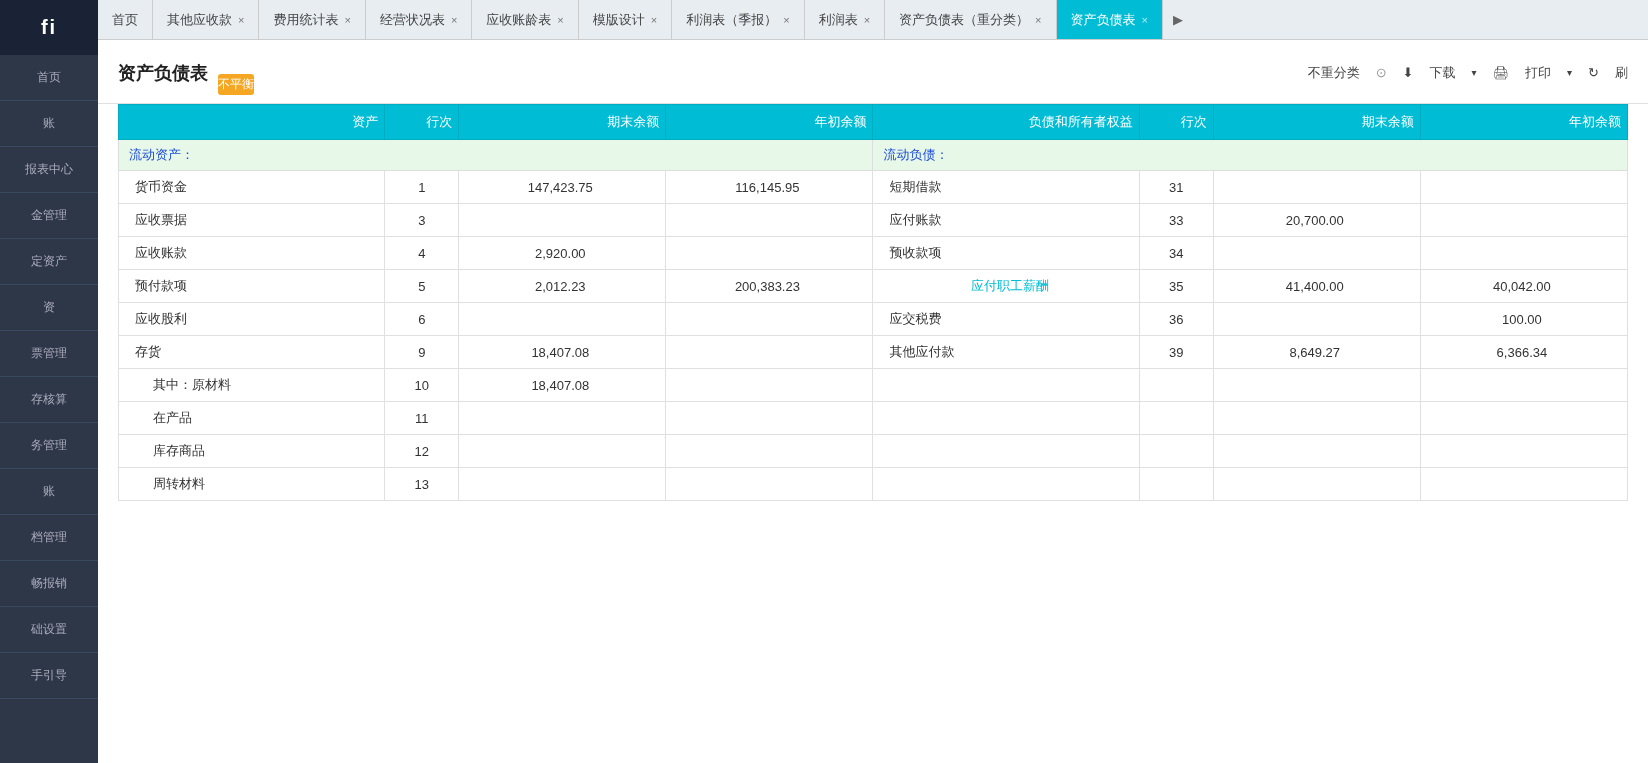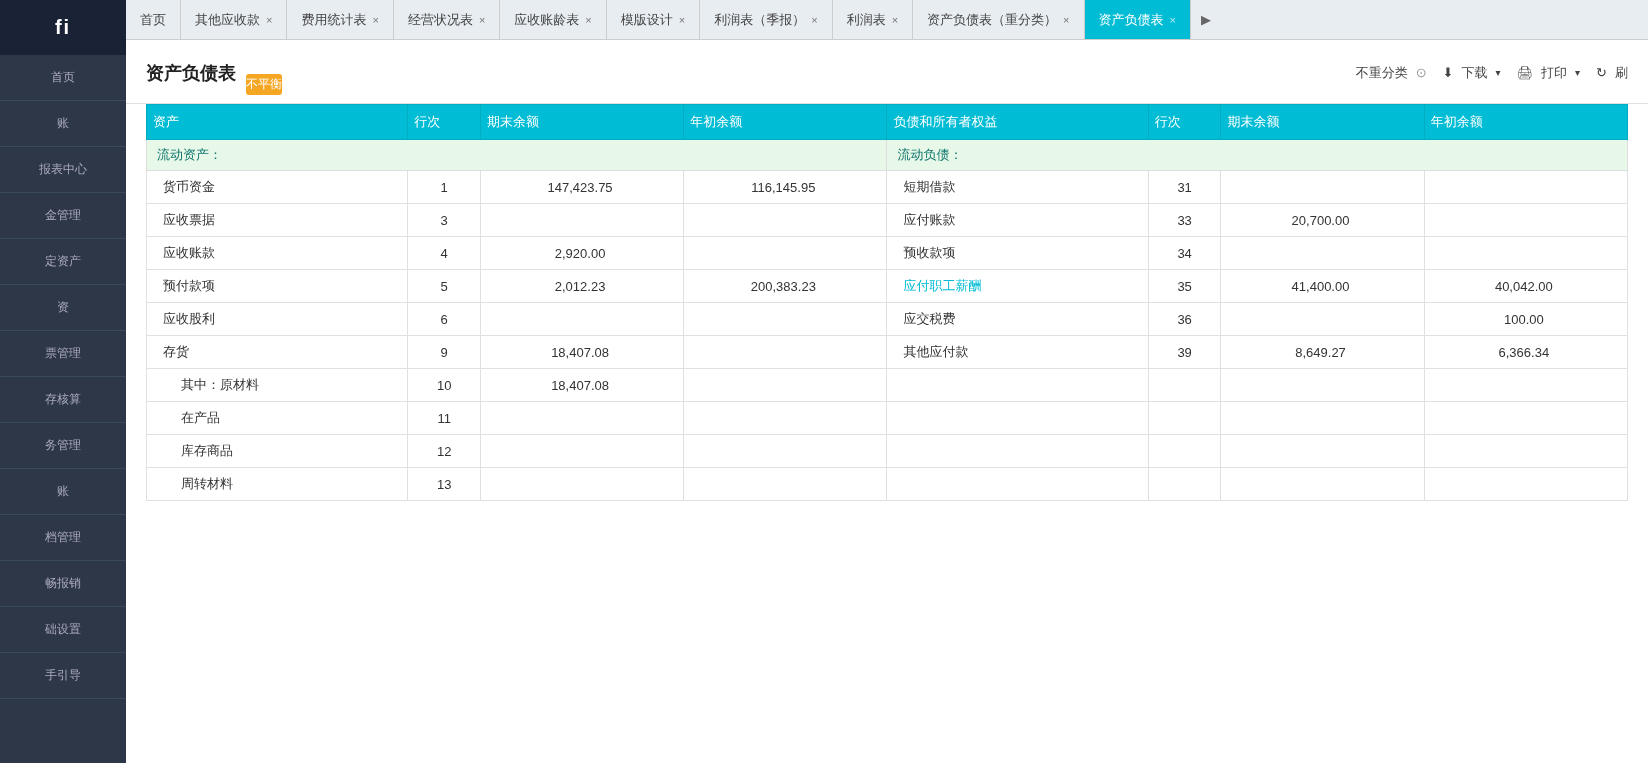--- a/index.html
+++ b/index.html
@@ -1,20 +1,20 @@
 <!DOCTYPE html>
 <html><head>
   <meta charset="utf-8">
   <style>
     * { box-sizing: border-box; margin: 0; padding: 0; }
     body { font-family: "Microsoft YaHei", "PingFang SC", sans-serif; font-size: 13px; background: #f5f5f5; display: flex; height: 763px; overflow: hidden; }
 
     
     .sidebar {
-      width: 126px;
+      width: 98px;
       background: #2d3748;
       color: #ccc;
       display: flex;
       flex-direction: column;
       flex-shrink: 0;
       height: 100%;
       overflow-y: auto;
     }
     .sidebar-logo {
       background: #1a2236;
@@ -107,21 +107,21 @@
     .header-actions {
       display: flex;
       align-items: center;
       gap: 16px;
       font-size: 13px;
       color: #444;
     }
     .header-action-item {
       display: flex;
       align-items: center;
-      gap: 8px;
+      gap: 16px;
       cursor: pointer;
     }
 
     
     .table-container {
       flex: 1;
       overflow-y: auto;
       background: #fff;
       padding: 0 20px 20px 20px;
     }
@@ -129,31 +129,31 @@
     table {
       width: 100%;
       border-collapse: collapse;
       font-size: 13px;
     }
 
     
     thead tr th {
       background: #00bcd4;
       color: #fff;
-      text-align: left;
+      text-align: right;
       padding: 8px 6px;
       font-weight: normal;
       border: 1px solid #00acc1;
     }
 
     
     .section-row td {
       background: #e8f8e8;
       padding: 6px 10px;
-      color: #0f766e;
+      color: #1d4ed8;
       font-size: 13px;
       border: 1px solid #ddd;
     }
 
     
     tbody tr.data-row td {
       border: 1px solid #e0e0e0;
       padding: 7px 8px;
       color: #333;
       text-align: center;
@@ -321,21 +321,21 @@
           <td>预收款项</td>
           <td class="center-cell row-num">34</td>
           <td class="num-cell"></td>
           <td class="num-cell"></td>
         </tr>
         <tr class="data-row">
           <td>预付款项</td>
           <td class="center-cell row-num">5</td>
           <td class="num-cell">2,012.23</td>
           <td class="num-cell">200,383.23</td>
-          <td style="color:#00bcd4;">应付职工薪酬</td>
+          <td style="color:#00bcd4;text-align:center;">应付职工薪酬</td>
           <td class="center-cell row-num">35</td>
           <td class="num-cell">41,400.00</td>
           <td class="num-cell">40,042.00</td>
         </tr>
         <tr class="data-row">
           <td>应收股利</td>
           <td class="center-cell row-num">6</td>
           <td class="num-cell"></td>
           <td class="num-cell"></td>
           <td>应交税费</td>

